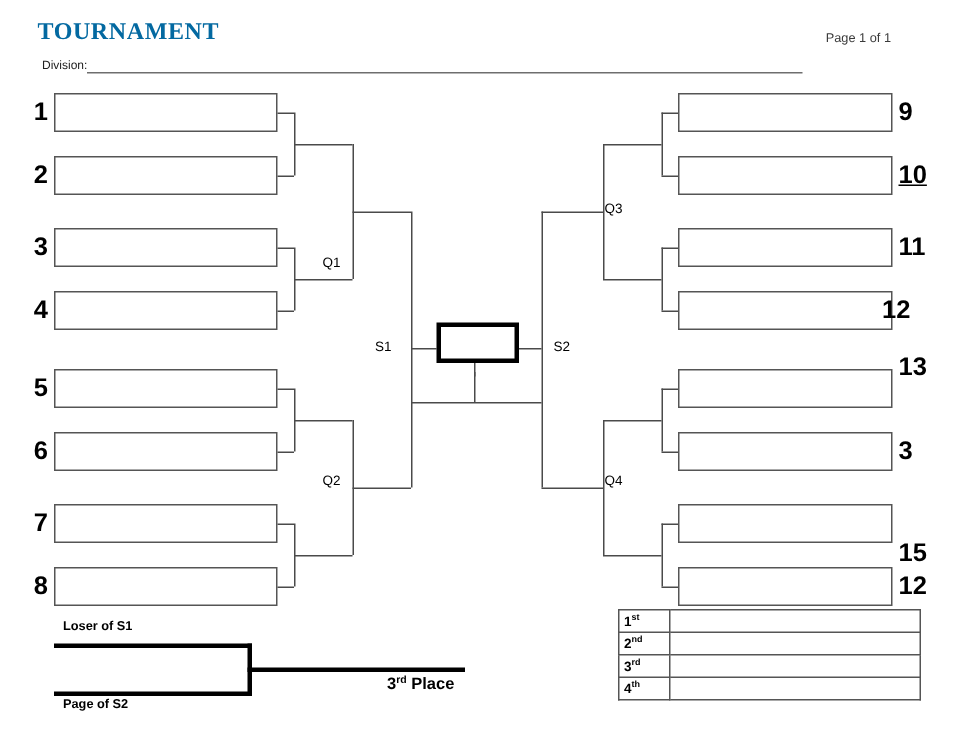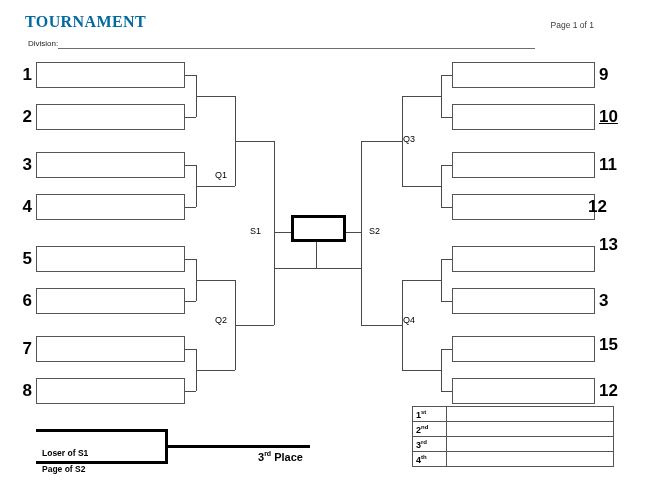--- a/index.html
+++ b/index.html
@@ -191,21 +191,21 @@
       <div class="seed right" style="top: 104px; left: 599px; text-decoration: underline;">10</div>
       <div class="slot" style="left: 452px; top: 152px; width: 143px;"></div>
       <div class="seed right" style="top: 152px; left: 599px;">11</div>
       <div class="slot" style="left: 452px; top: 194px; width: 143px;"></div>
       <div class="seed right" style="top: 194px; left: 588px;">12</div>
       <div class="slot" style="left: 452px; top: 246px; width: 143px;"></div>
       <div class="seed right" style="top: 232px; left: 599px;">13</div>
       <div class="slot" style="left: 452px; top: 288px; width: 143px;"></div>
       <div class="seed right" style="top: 288px; left: 599px;">3</div>
       <div class="slot" style="left: 452px; top: 336px; width: 143px;"></div>
-      <div class="seed right" style="top: 332px; left: 599px;">15</div>
+      <div class="seed right" style="top: 356px; left: 599px;">15</div>
       <div class="slot" style="left: 452px; top: 378px; width: 143px;"></div>
       <div class="seed right" style="top: 378px; left: 599px;">12</div>
     </div>
 
   <div id="left-lines">
       <div class="ln h" style="left: 185px; top: 75px; width: 11px;"></div>
       <div class="ln h" style="left: 185px; top: 117px; width: 11px;"></div>
       <div class="ln v" style="left: 196px; top: 75px; height: 42px;"></div>
       <div class="ln h" style="left: 185px; top: 165px; width: 11px;"></div>
       <div class="ln h" style="left: 185px; top: 207px; width: 11px;"></div>
@@ -263,21 +263,21 @@
   <div class="ln v" style="left:316px; top:248px; height:20px;"></div>
   <div class="ln h" style="left:274px; top:268px; width:42px;"></div>
   <div class="ln h" style="left:316px; top:232px; width:45px;"></div>
   <div class="ln h" style="left:316px; top:268px; width:45px;"></div>
   <div class="champ-box" style="left:291px; top:215px; width:55px; height:27px;"></div>
 
   <div class="cons-line" style="left:36px; top:429px; width:132px;"></div>
   <div class="cons-line" style="left:36px; top:461px; width:132px;"></div>
   <div class="cons-vert" style="left:165px; top:429px; height:35px;"></div>
   <div class="cons-line" style="left:165px; top:445px; width:145px;"></div>
-  <div class="cons-label" style="left:42px; top:448px;">Loser of S1</div>
+  <div class="cons-label" style="left:42px; top:412px;">Loser of S1</div>
   <div class="cons-label" style="left:42px; top:464px;">Page of S2</div>
   <div class="third-label" style="left:258px; top:450px;">
     <span>3</span><sup>rd</sup><span> Place</span>
   </div>
 
   <table class="place-table">
     <tbody id="place-body">
         <tr>
           <td class="rank"><span>1</span><sup>st</sup></td>
           <td class="blank"></td>

